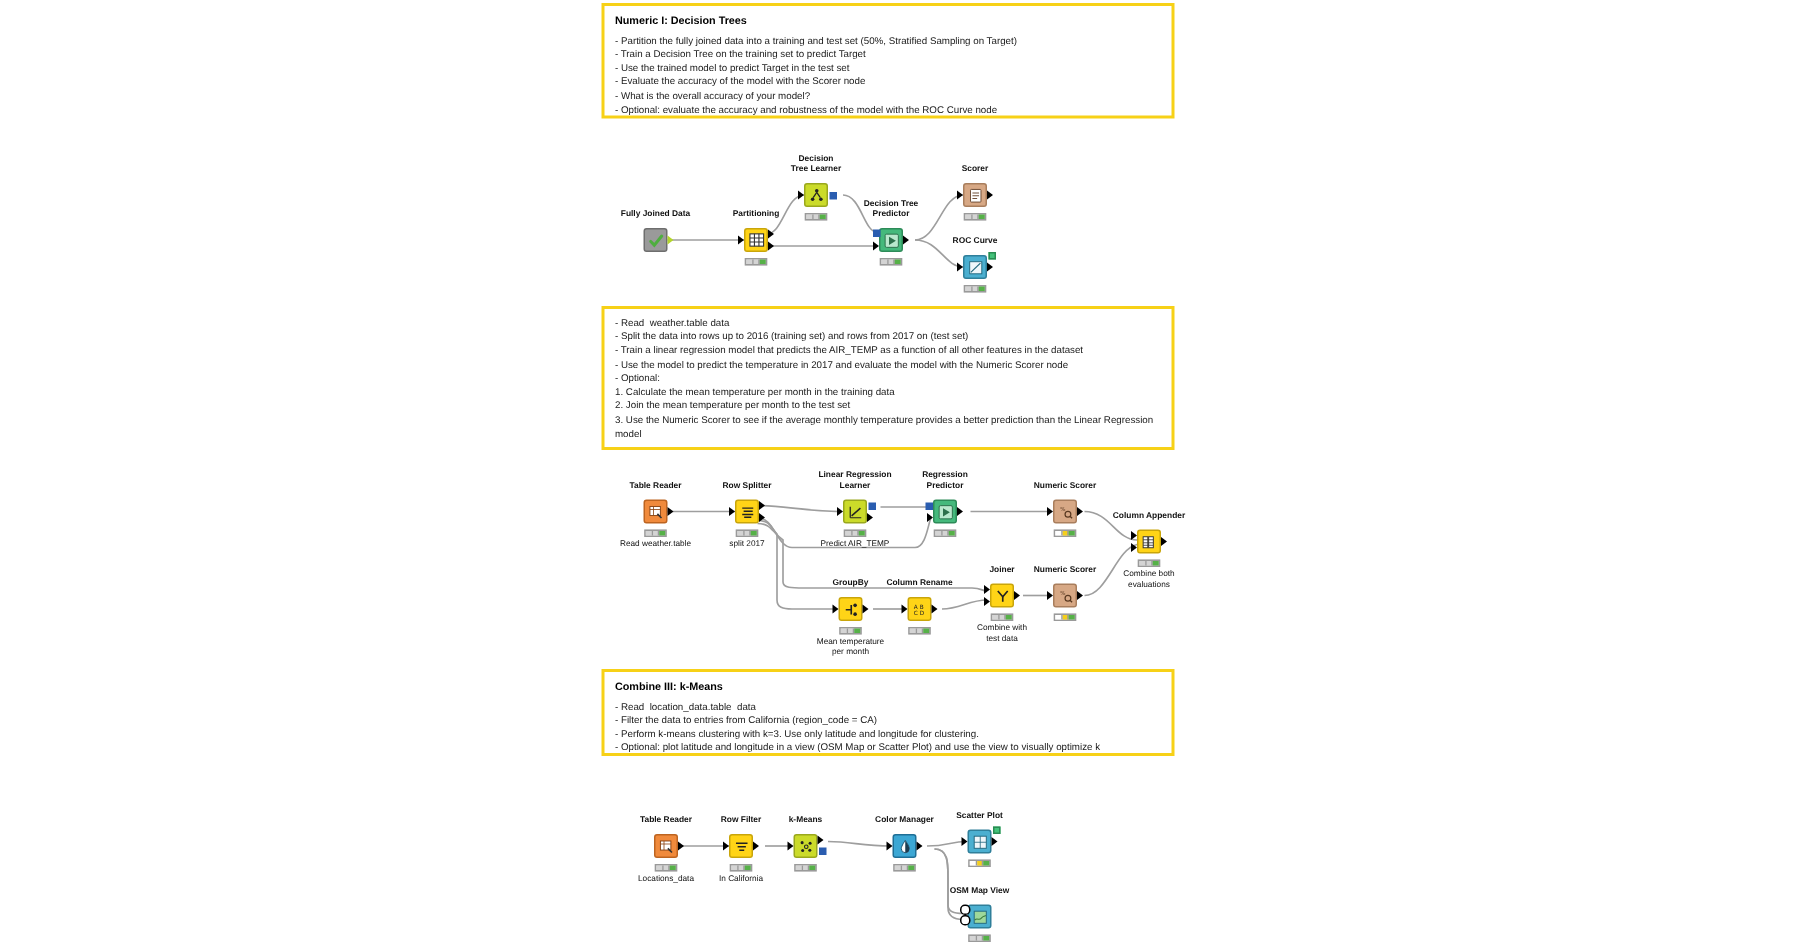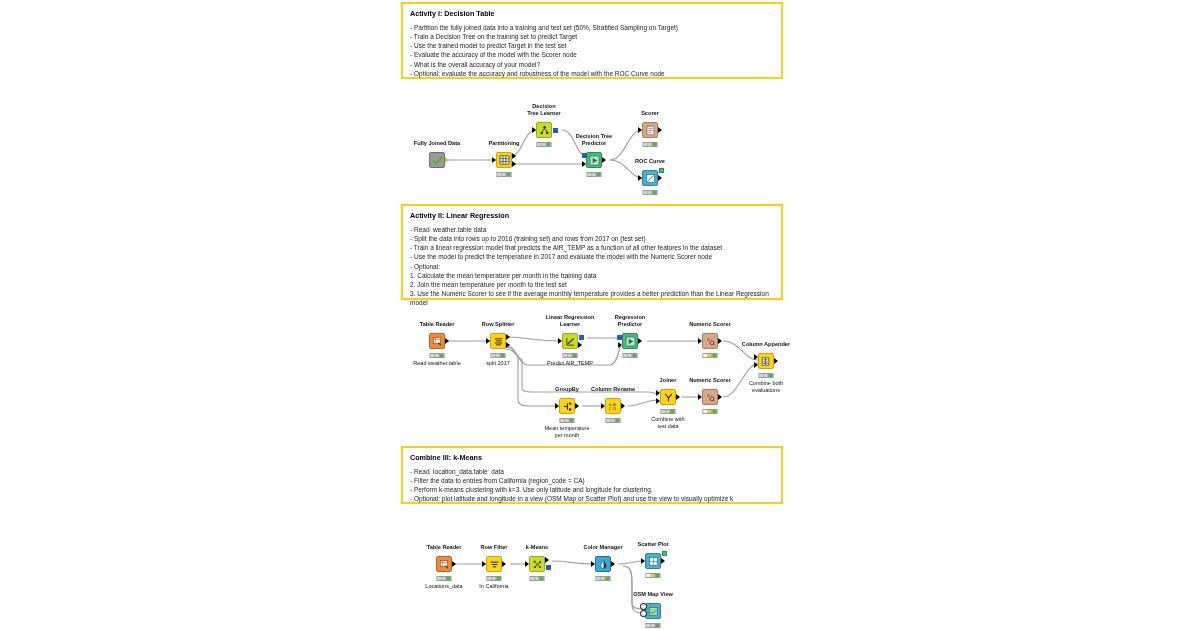--- a/index.html
+++ b/index.html
@@ -122,21 +122,21 @@
     border:0.5px solid #8a7a10;
     box-sizing:border-box;
   }
 </style>
 </head>
 <body>
 
 <div class="page">
 
   <div class="activity-box" style="left:401px; top:2px; width:382px; height:77px;">
-    <div class="activity-title">Activity I: Decision Table</div>
+    <div class="activity-title">Numeric I: Decision Trees</div>
     <div class="activity-line">- Partition the fully joined data into a training and test set (50%, Stratified Sampling on Target)</div>
     <div class="activity-line">- Train a Decision Tree on the training set to predict Target</div>
     <div class="activity-line">- Use the trained model to predict Target in the test set</div>
     <div class="activity-line">- Evaluate the accuracy of the model with the Scorer node</div>
     <div class="activity-line">- What is the overall accuracy of your model?</div>
     <div class="activity-line">- Optional: evaluate the accuracy and robustness of the model with the ROC Curve node</div>
   </div>
 
   <div class="workflow" style="left:410px; top:100px; width:290px; height:95px;">
     <svg class="wf-svg" width="290" height="95">
@@ -260,21 +260,20 @@
       <div class="warn-badge" style="left:9px; top:-10px; background:#44c27a; border-color:#2a8c53;"></div>
       <div class="node-status">
           <i class="st-gray"></i>
           <i class="st-gray"></i>
           <i class="st-green"></i>
         </div>
     </div>
   </div>
 
   <div class="activity-box" style="left:401px; top:204px; width:382px; height:96px;">
-    <div class="activity-title">Activity II: Linear Regression</div>
     <div class="activity-line">- Read  weather.table data</div>
     <div class="activity-line">- Split the data into rows up to 2016 (training set) and rows from 2017 on (test set)</div>
     <div class="activity-line">- Train a linear regression model that predicts the AIR_TEMP as a function of all other features in the dataset</div>
     <div class="activity-line">- Use the model to predict the temperature in 2017 and evaluate the model with the Numeric Scorer node</div>
     <div class="activity-line">- Optional:</div>
     <div class="activity-line">1. Calculate the mean temperature per month in the training data</div>
     <div class="activity-line">2. Join the mean temperature per month to the test set</div>
     <div class="activity-line">3. Use the Numeric Scorer to see if the average monthly temperature provides a better prediction than the Linear Regression model</div>
   </div>
 

